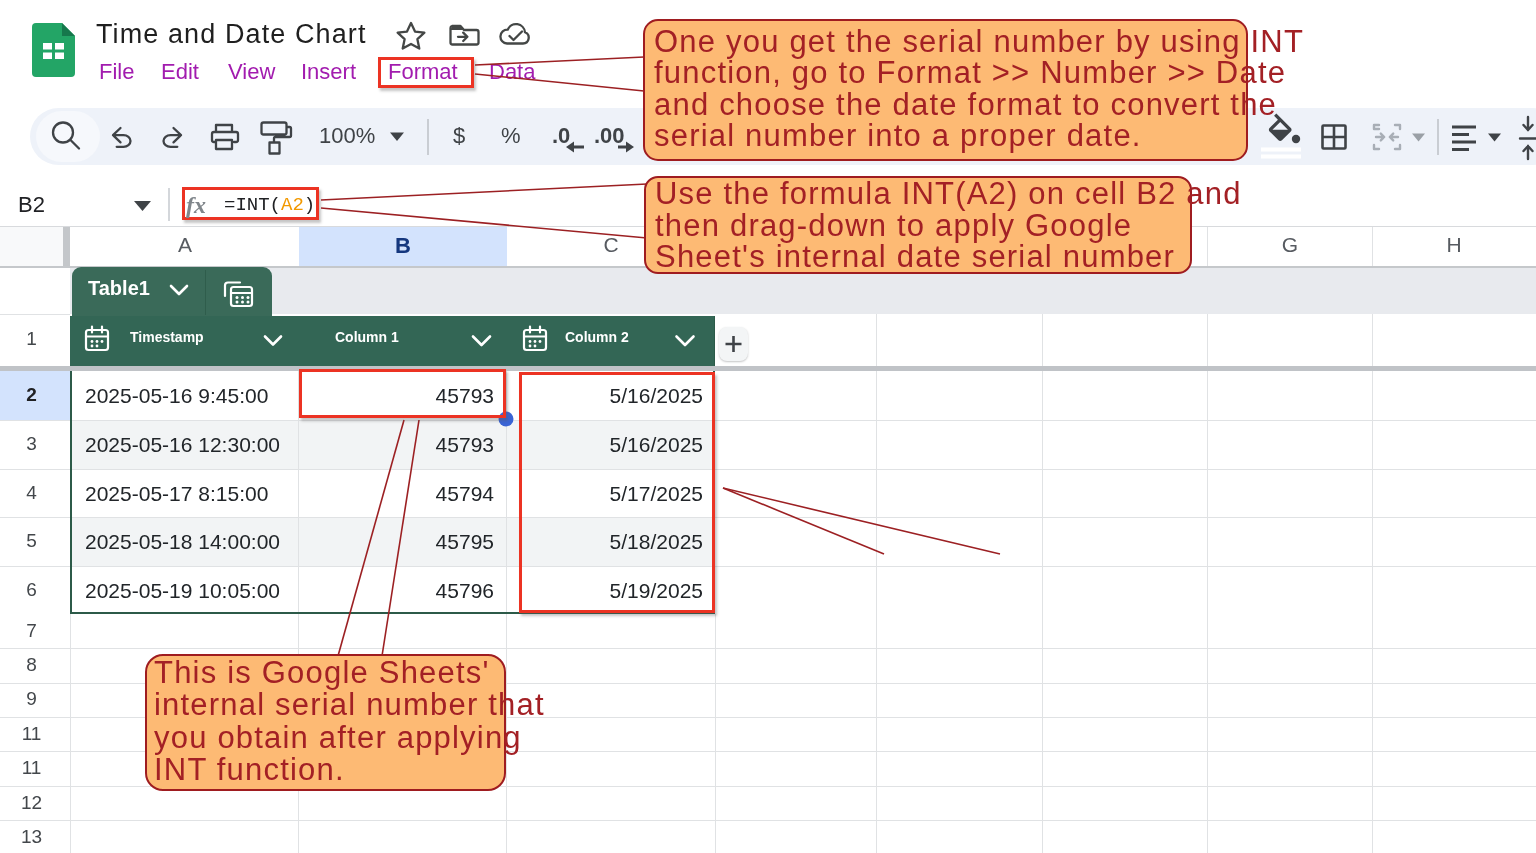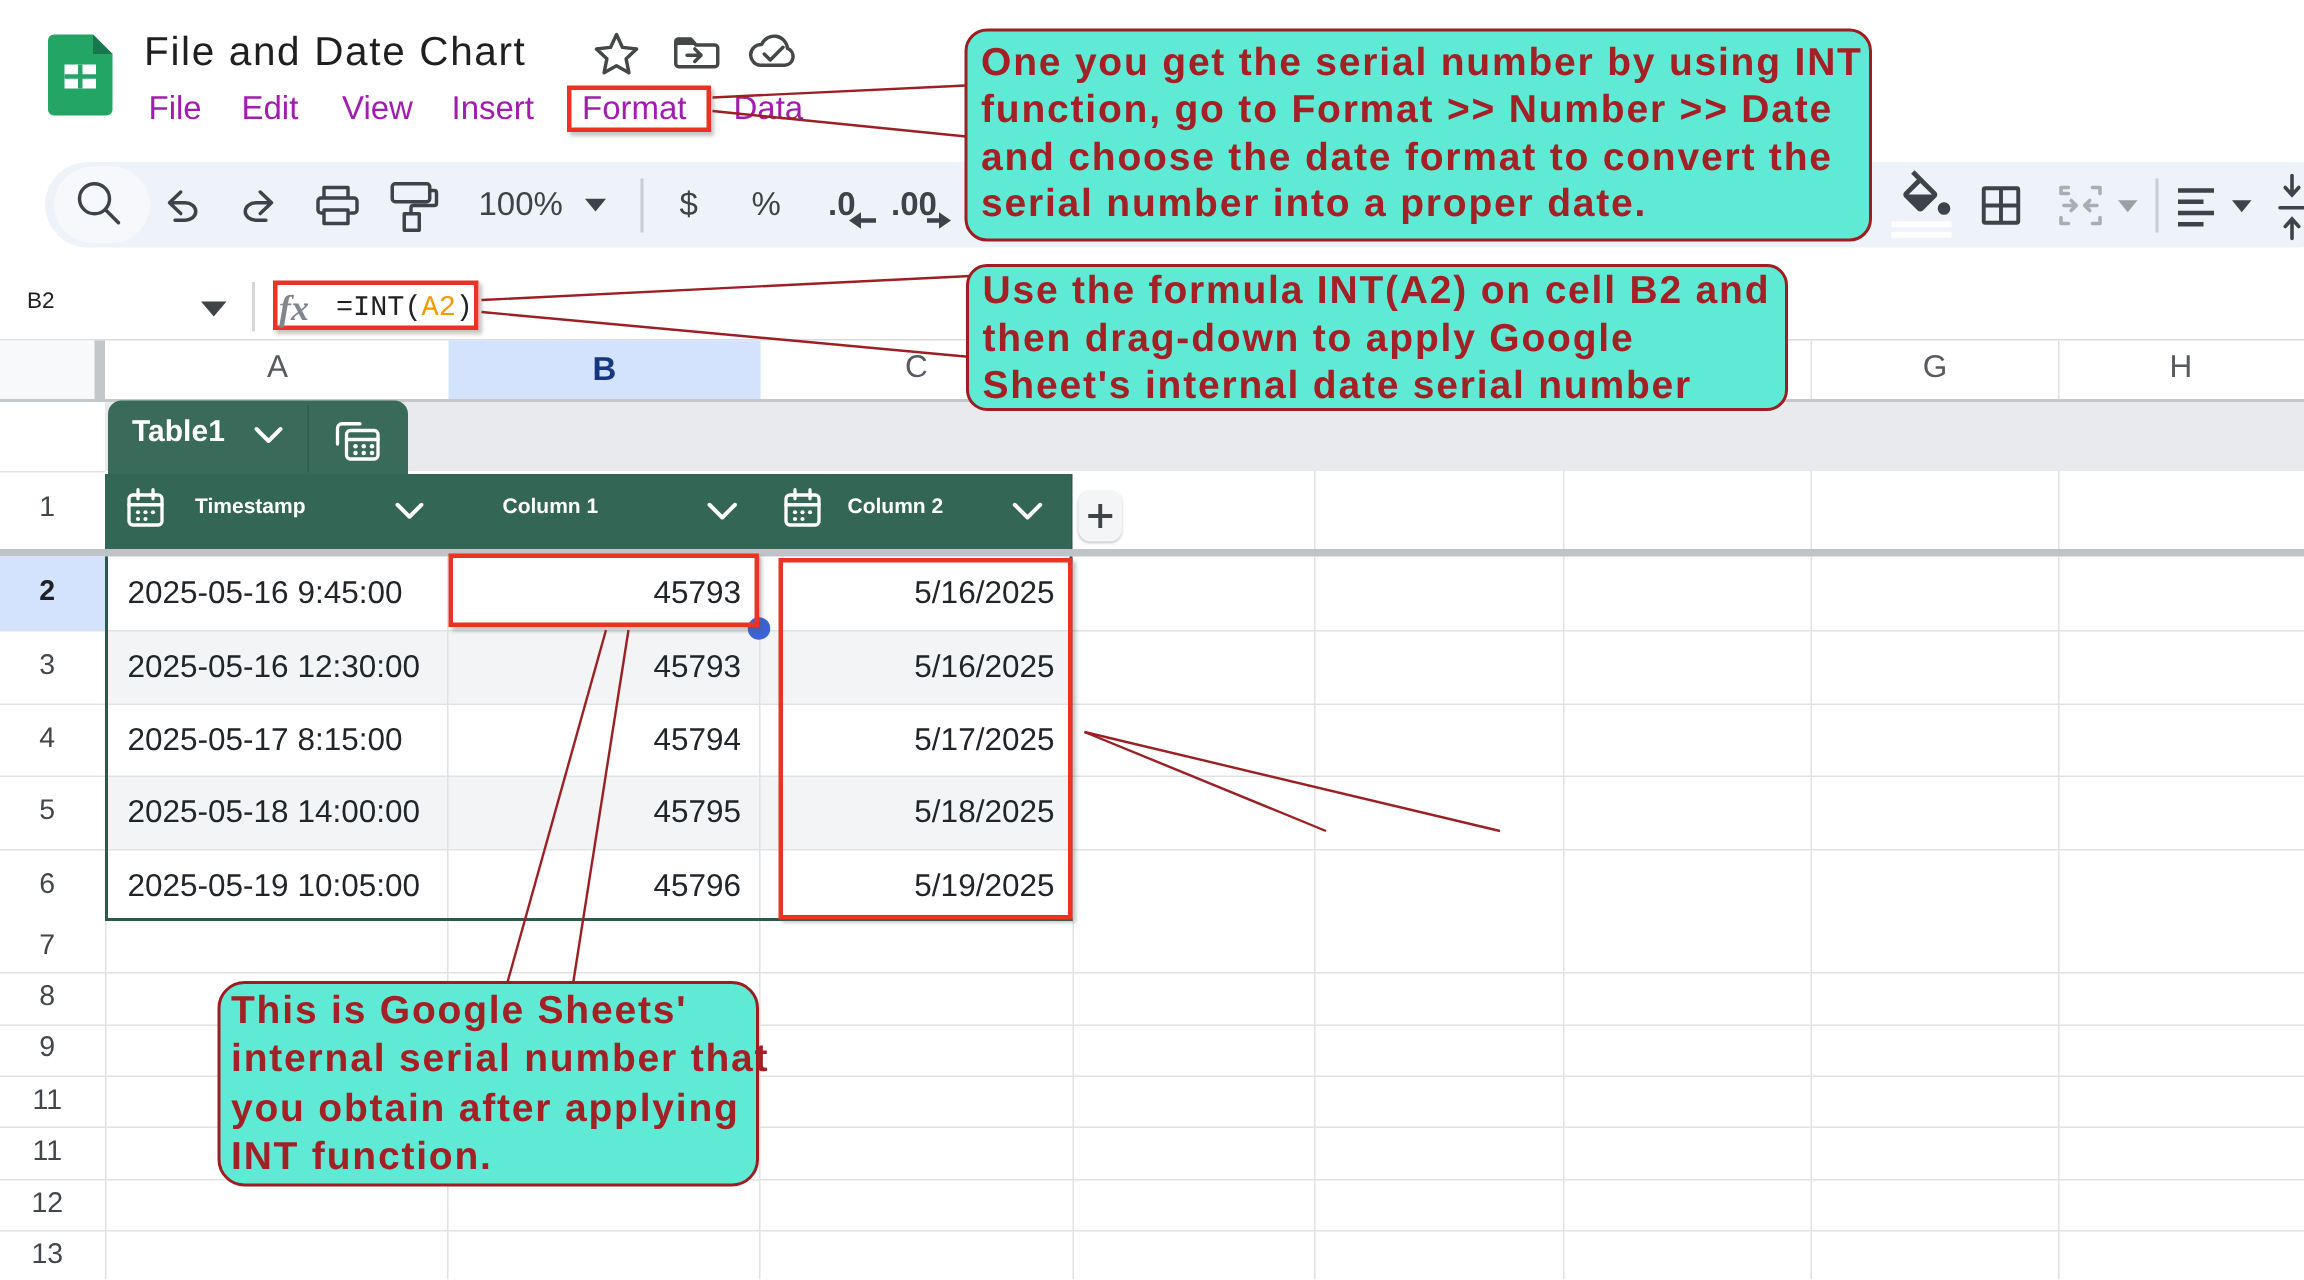--- a/index.html
+++ b/index.html
@@ -7,45 +7,45 @@
     font-family:"Liberation Sans",sans-serif;}
   .abs{position:absolute;}
   
   #title{left:96px;top:19px;font-size:27px;color:#1f1f1f;letter-spacing:1.1px;}
   .menu{top:59px;font-size:22px;color:#a21caf;}
   
   #toolbar{left:30px;top:108px;width:1530px;height:57px;background:#eef2f9;border-radius:29px;}
   #searchlight{left:36px;top:111px;width:64px;height:51px;background:#f6f8fc;border-radius:26px;}
   .tbtext{top:123px;font-size:22px;color:#3f4347;}
   
-  #namebox{left:18px;top:192px;font-size:15px;color:#202124;}
+  #namebox{left:18px;top:192px;font-size:22px;color:#202124;}
   #fxred{left:182px;top:187px;width:137px;height:33px;border:3px solid #ec3323;box-sizing:border-box;box-shadow:2px 2.5px 2.5px rgba(90,90,90,0.35);}
   #formula{left:224px;top:194px;font-family:"Liberation Mono",monospace;font-size:19px;color:#202124;}
   
   .colhead{top:233px;font-size:21px;color:#575b61;}
   .gline{background:#e0e2e4;}
   .rownum{font-size:19px;color:#43474b;width:63px;text-align:center;}
   .cell{font-size:21px;color:#212529;}
   
   #chip{left:72px;top:266.5px;width:200px;height:49px;background:#3a6a59;border-radius:9px 9px 0 0;}
   #thead{left:70px;top:315.5px;width:644px;height:50.5px;background:#336655;}
   .th{top:329px;font-size:14px;font-weight:bold;color:#ffffff;}
   
-  .callout{background:#5eead4;border:2.5px solid #9f1c20;color:#a32025;font-weight:bold;
-    box-sizing:border-box;line-height:33px;font-size:26px;letter-spacing:1.2px;white-space:nowrap;}
+  .callout{background:#fdba74;border:2.5px solid #9f1c20;color:#a32025;font-weight:normal;
+    box-sizing:border-box;line-height:33px;font-size:31px;letter-spacing:1.2px;white-space:nowrap;}
   .redbox{border:3px solid #ec3323;box-sizing:border-box;box-shadow:2px 2.5px 2.5px rgba(90,90,90,0.35);}
 </style>
 </head>
 <body>
 <div id="canvas">
 
   <div class="abs" id="toolbar"></div>
   <div class="abs" id="searchlight"></div>
 
-  <div class="abs" id="title">File and Date Chart</div>
+  <div class="abs" id="title">Time and Date Chart</div>
   <div class="abs menu" style="left:99px;">File</div>
   <div class="abs menu" style="left:161px;">Edit</div>
   <div class="abs menu" style="left:228px;">View</div>
   <div class="abs menu" style="left:301px;">Insert</div>
   <div class="abs menu" style="left:388px;">Format</div>
   <div class="abs menu" style="left:489px;">Data</div>
 
   <div class="abs tbtext" style="left:319px;">100%</div>
   <div class="abs tbtext" style="left:453px;">$</div>
   <div class="abs tbtext" style="left:501px;">%</div>

